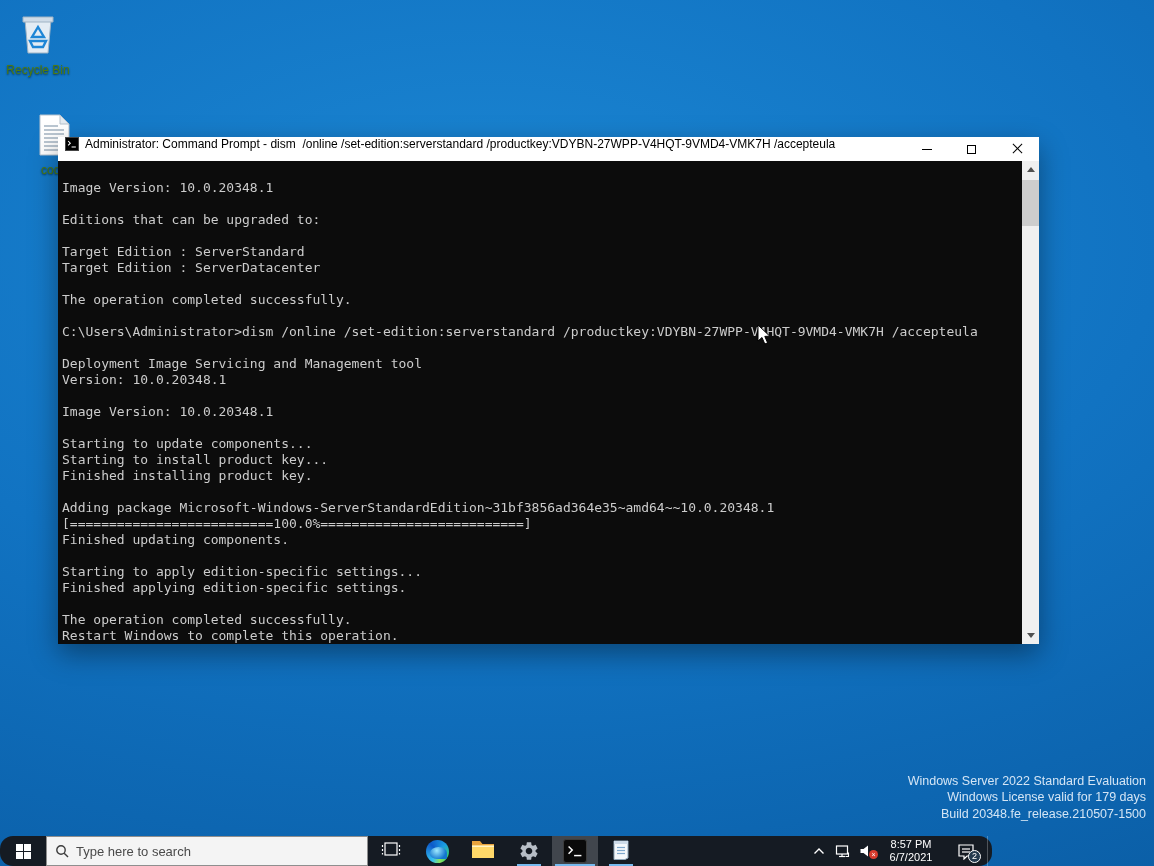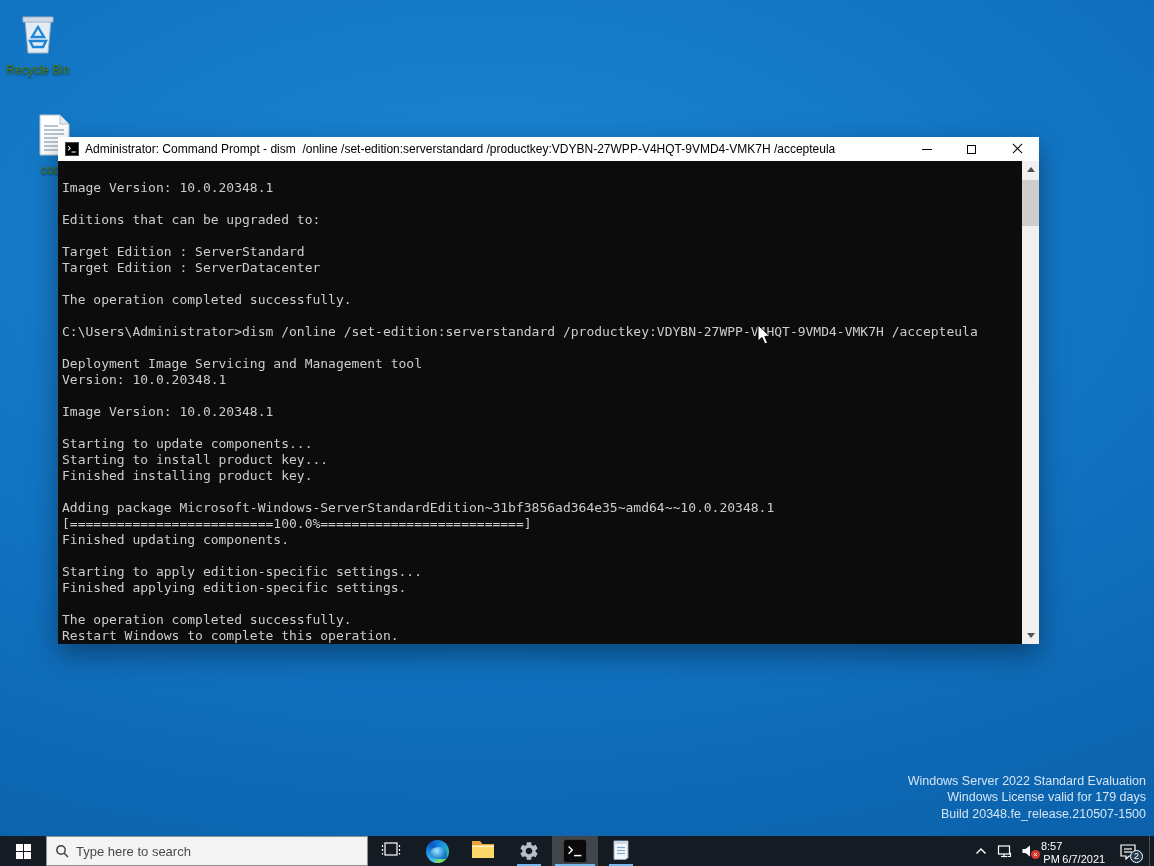--- a/index.html
+++ b/index.html
@@ -17,21 +17,21 @@
   #icon-recycle { left:0; top:10px; }
   #icon-code    { left:16px; top:114px; }
 
   
   .watermark { position:absolute; right:8px; bottom:44px; text-align:right;
     color:#d4e5f5; font-size:12.5px; line-height:16.5px; }
 
   
   .cmd-window { position:absolute; left:58px; top:137px; width:981px; height:507px;
     box-shadow:0 10px 26px rgba(0,0,0,.38); z-index:5; }
-  .titlebar { height:24px; background:#fff; display:flex; align-items:center; }
+  .titlebar { height:24px; background:#fff; display:flex; }
   .titlebar .app-ico { width:14px; height:14px; margin:0 6px 0 7px; background:#000; flex:0 0 auto;
     border:1px solid #444; position:relative; }
   .titlebar .app-ico svg { position:absolute; inset:0; }
   .titlebar .ttl { flex:1 1 auto; font-size:12px; color:#000; white-space:pre; overflow:hidden; }
   .cap-btn { width:45px; height:24px; flex:0 0 auto; display:flex; align-items:center; justify-content:center; }
   .min-glyph { width:10px; height:1px; background:#000; display:block; }
   .max-glyph { width:9px; height:9px; border:1px solid #000; display:block; }
   .close-glyph { width:10px; height:10px; position:relative; display:block; }
   .close-glyph::before,.close-glyph::after { content:""; position:absolute; left:-1px; top:4px; width:13px; height:1px; background:#000; }
   .close-glyph::before { transform:rotate(45deg); }
@@ -45,22 +45,22 @@
   .vscroll .arr { position:absolute; left:0; width:17px; height:17px; display:flex; align-items:center; justify-content:center; }
   .vscroll .arr.up { top:0; } .vscroll .arr.down { bottom:0; }
   .tri-up { width:0; height:0; border-left:4px solid transparent; border-right:4px solid transparent; border-bottom:5px solid #505050; }
   .tri-down { width:0; height:0; border-left:4px solid transparent; border-right:4px solid transparent; border-top:5px solid #505050; }
   .vscroll .thumb { position:absolute; left:0; top:19px; width:17px; height:46px; background:#cdcdcd; }
 
   
   .cursor { position:absolute; left:755px; top:324px; z-index:9; pointer-events:none; }
 
   
-  .taskbar { position:absolute; left:0; bottom:0; width:1154px; height:30px;
-    background:#151b23; display:flex; align-items:stretch; z-index:10; }
+  .taskbar { position:absolute; left:0; bottom:0; width:992px; height:30px;
+    background:#151b23; display:flex; align-items:stretch; z-index:10;border-radius:13px; }
   .tb-cell { display:flex; align-items:center; justify-content:center; position:relative; flex:0 0 auto; }
   .start-cell { width:46px; }
   .win-logo { width:15px; height:15px; display:grid; grid-template-columns:7px 7px; grid-template-rows:7px 7px; gap:1px; }
   .win-logo span { background:#fff; }
   .search-box { width:322px; background:#f4f4f4; border:1px solid #8e8e8e; display:flex; align-items:center; padding:0 8px; }
   .search-box input { border:none; outline:none; background:transparent; font-size:13px; color:#4a4a4a;
     font-family:"Liberation Sans", sans-serif; width:100%; }
   .search-box input::placeholder { color:#4a4a4a; opacity:1; }
   .app-cell { width:46px; }
   .app-cell.active { background:#41464d; }
@@ -73,21 +73,21 @@
   .edge-orb::after { content:""; position:absolute; left:4px; top:7px; width:17px; height:12px;
     border-radius:50% 50% 0 40%; background:radial-gradient(circle at 40% 30%, #9fe9ff, #1276cf 70%); }
 
   .cmd-tb-ico { width:24px; height:24px; background:#0a0a0a; border-radius:3px; border:1px solid #3c3c3c; position:relative; }
 
   .gear-ico svg { display:block; }
 
   .spacer { flex:1 1 auto; }
 
   .tray-cell { width:24px; display:flex; align-items:center; justify-content:center; position:relative; }
-  .clock-cell { width:66px; flex-direction:row; justify-content:center; line-height:13px; padding-right:2px;align-items:flex-end; }
+  .clock-cell { width:66px; flex-direction:column; justify-content:center; line-height:13px; padding-right:2px; }
   .clock-cell div { color:#fff; font-size:11px; width:100%; text-align:center; }
   .action-cell { width:42px; }
   .badge { position:absolute; right:6px; bottom:3px; width:13px; height:13px; border-radius:50%;
     background:#243a4e; border:1px solid #fff; color:#fff; font-size:9px; line-height:11px; text-align:center; }
   .show-desktop { width:5px; border-left:1px solid rgba(255,255,255,.25); }
 </style>
 </head>
 <body>
 
 <div class="desk-icon" id="icon-recycle">

